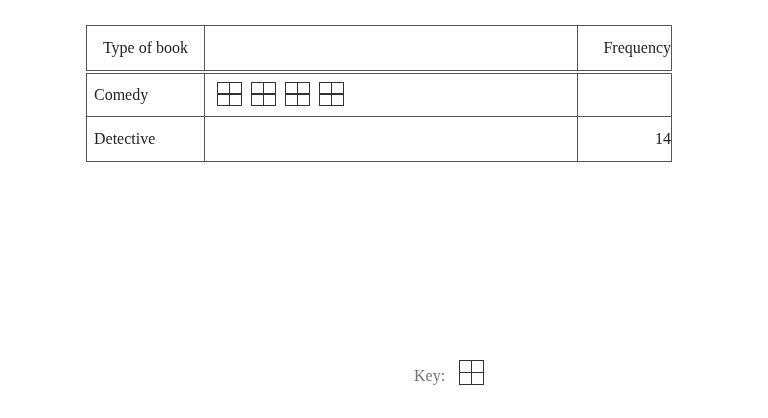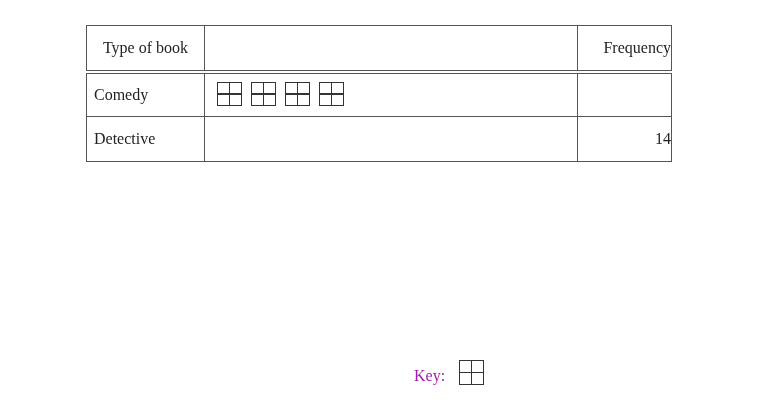--- a/index.html
+++ b/index.html
@@ -16,21 +16,21 @@
   .c3 { width: 94px; text-align: right; }
   .icons { display: flex; align-items: center; gap: 8px; padding-left: 12px; height: 100%; }
   .sym { position: relative; width: 26px; height: 26px; }
   .q { position: absolute; width: 13px; height: 13px; box-sizing: border-box;
        border: 1.5px solid #333; }
   .q.tl { left: 0; top: 0; }
   .q.tr { left: 11.5px; top: 0; }
   .q.bl { left: 0; top: 11.5px; }
   .q.br { left: 11.5px; top: 11.5px; }
   .key { position: absolute; left: 414px; top: 366px; display: flex; align-items: center;
-         font-size: 16px; color: #a21caf; }
+         font-size: 16px; color: #737373; }
   .key .lbl { margin-right: 14px; }
   .key .sym { margin-right: 6px; margin-top: -6px; }
 </style>
 </head>
 <body>
 
 <table class="pict">
   <thead>
     <tr>
       <th class="c1">Type of book</th>

